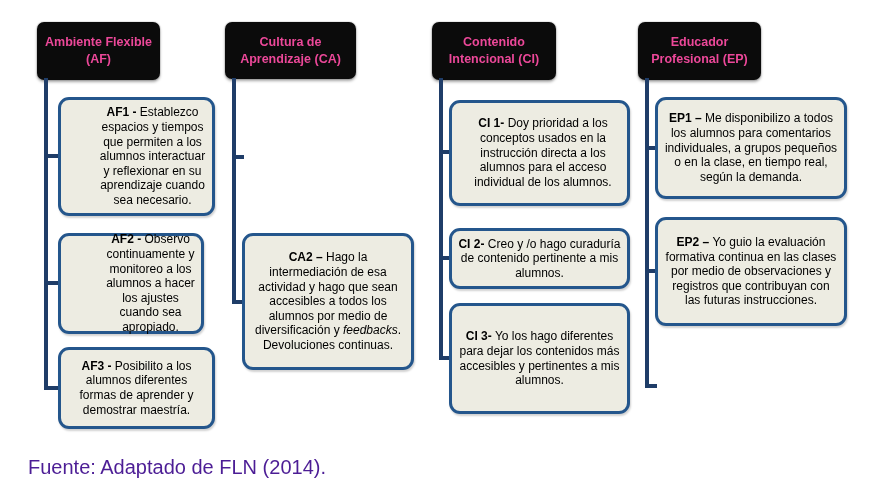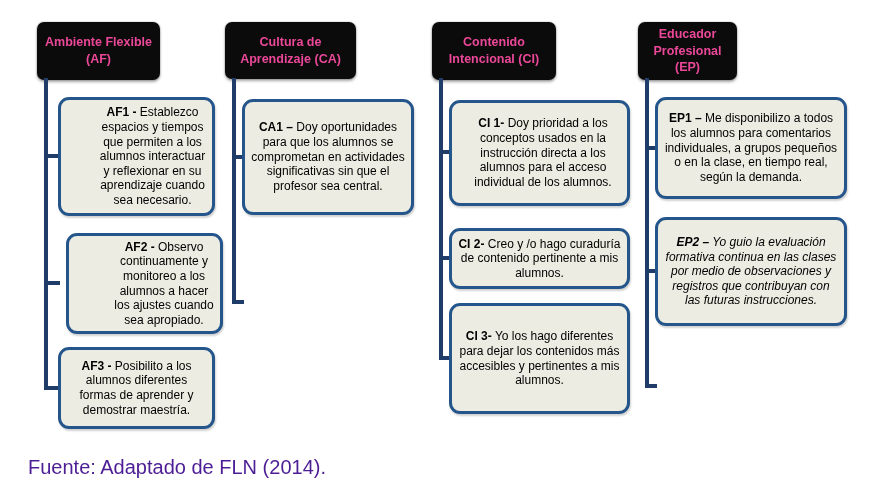--- a/index.html
+++ b/index.html
@@ -60,37 +60,37 @@
   <div class="hdr" style="left:37px; top:22px; width:123px; height:58px;">Ambiente Flexible (AF)</div>
   <div class="vline" style="left:44px; top:78px; height:312px;"></div>
   <div class="stub" style="left:44px; top:154px; width:16px;"></div>
   <div class="stub" style="left:44px; top:281px; width:16px;"></div>
   <div class="stub" style="left:44px; top:386px; width:16px;"></div>
 
   <div class="box" style="left:58px; top:97px; width:157px; height:119px;padding-left:37px;">
     <p><b>AF1 -</b>
        <span>Establezco espacios y tiempos que permiten a los alumnos interactuar y reflexionar en su aprendizaje cuando sea necesario.</span></p>
   </div>
-  <div class="box" style="left:66px; top:233px; width:157px; height:101px;padding-left:44px;">
+  <div class="box" style="left:58px; top:233px; width:146px; height:101px;padding-left:44px;">
     <p><b>AF2 -</b>
        <span>Observo continuamente  y monitoreo a los alumnos a hacer los ajustes cuando sea apropiado.</span></p>
   </div>
   <div class="box" style="left:58px; top:347px; width:157px; height:82px;">
     <p><b>AF3 -</b>
        <span>Posibilito a los alumnos diferentes formas de aprender y demostrar maestría.</span></p>
   </div>
 
   <div class="hdr" style="left:225px; top:22px; width:131px; height:57px;">Cultura de Aprendizaje (CA)</div>
   <div class="vline" style="left:232px; top:78px; height:226px;"></div>
   <div class="stub" style="left:232px; top:155px; width:12px;"></div>
   <div class="stub" style="left:232px; top:300px; width:12px;"></div>
 
-  <div class="box" style="left:242px; top:99px; width:172px; height:116px;">
-    <p><b>CA1 –</b>
-       <span>Doy oportunidades para que los alumnos se comprometan en actividades significativas sin que el profesor sea central.</span></p>
+  <div class="box" style="left:242px; top:233px; width:172px; height:137px;">
+    <p><b>CA2 –</b>
+       <span>Hago la intermediación  de esa actividad y hago que sean accesibles a todos los alumnos por medio de diversificación y </span><i>feedbacks</i><span>. Devoluciones continuas.</span></p>
   </div>
 
   <div class="hdr" style="left:432px; top:22px; width:124px; height:58px;">Contenido Intencional (CI)</div>
   <div class="vline" style="left:439px; top:78px; height:282px;"></div>
   <div class="stub" style="left:439px; top:150px; width:12px;"></div>
   <div class="stub" style="left:439px; top:256px; width:12px;"></div>
   <div class="stub" style="left:439px; top:356px; width:12px;"></div>
 
   <div class="box" style="left:449px; top:100px; width:181px; height:106px;padding-left:12px;">
     <p><b>CI 1-</b>
@@ -98,30 +98,30 @@
   </div>
   <div class="box" style="left:449px; top:228px; width:181px; height:61px;">
     <p><b>CI 2-</b>
        <span>Creo y /o hago curaduría de contenido pertinente  a mis alumnos.</span></p>
   </div>
   <div class="box" style="left:449px; top:303px; width:181px; height:111px;">
     <p><b>CI 3-</b>
        <span>Yo los hago diferentes para dejar los contenidos más accesibles y pertinentes a mis alumnos.</span></p>
   </div>
 
-  <div class="hdr" style="left:638px; top:22px; width:99px; height:58px;">Educador Profesional (EP)</div>
+  <div class="hdr" style="left:638px; top:22px; width:123px; height:58px;">Educador Profesional (EP)</div>
   <div class="vline" style="left:645px; top:78px; height:310px;"></div>
   <div class="stub" style="left:645px; top:146px; width:12px;"></div>
   <div class="stub" style="left:645px; top:269px; width:12px;"></div>
   <div class="stub" style="left:645px; top:384px; width:12px;"></div>
 
   <div class="box" style="left:655px; top:97px; width:192px; height:102px;">
     <p><b>EP1 –</b>
        <span>Me disponibilizo  a todos los alumnos para comentarios individuales, a grupos pequeños o en la clase, en tiempo real, según la demanda.</span></p>
   </div>
-  <div class="box" style="left:655px; top:217px; width:192px; height:109px;font-style:italic;">
+  <div class="box" style="left:655px; top:217px; width:192px; height:109px;">
     <p><b>EP2 –</b>
        <span>Yo guio la evaluación formativa continua en las clases por medio de observaciones y registros que contribuyan con las futuras instrucciones.</span></p>
   </div>
 
   <div id="source-note">Fuente: Adaptado de FLN (2014).</div>
 
 </div>
 
 </body></html>

